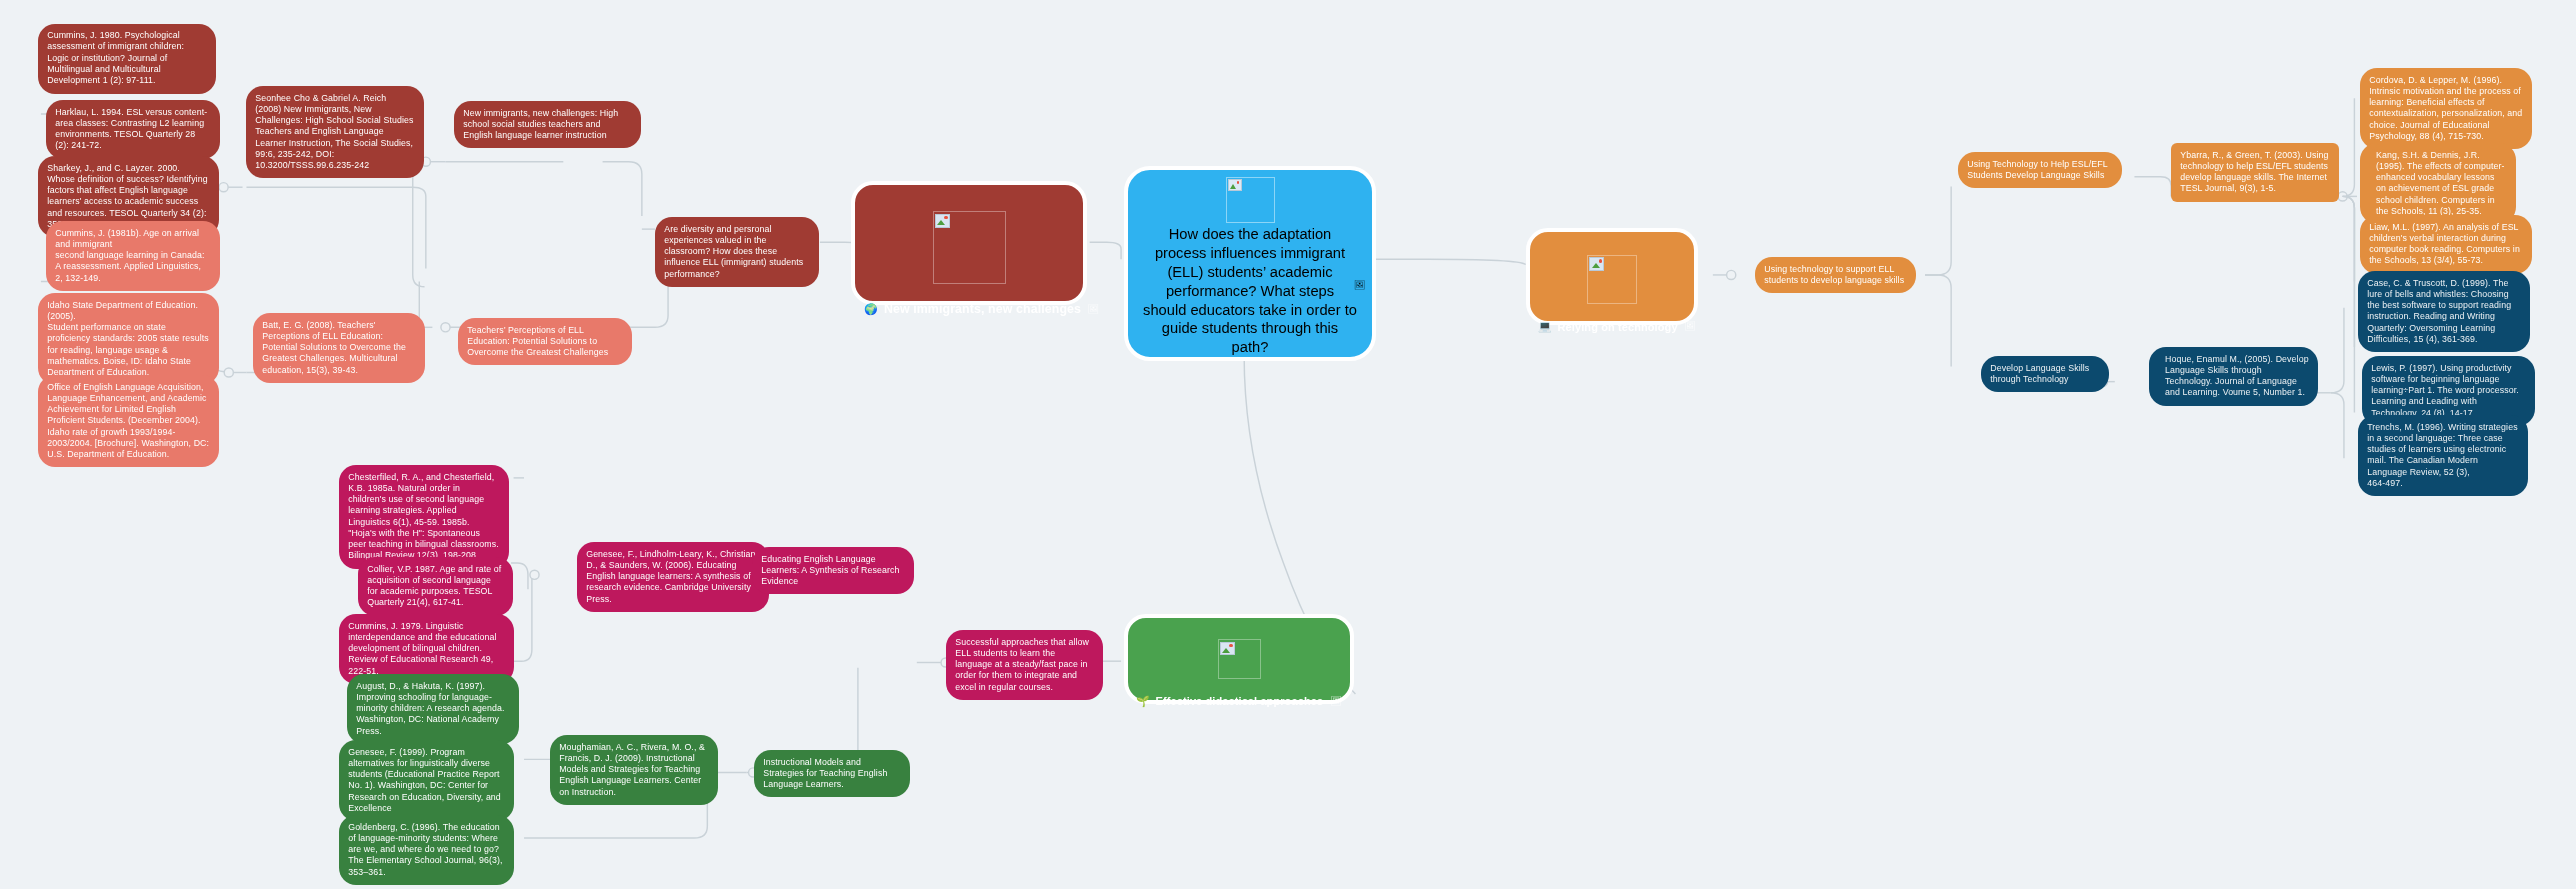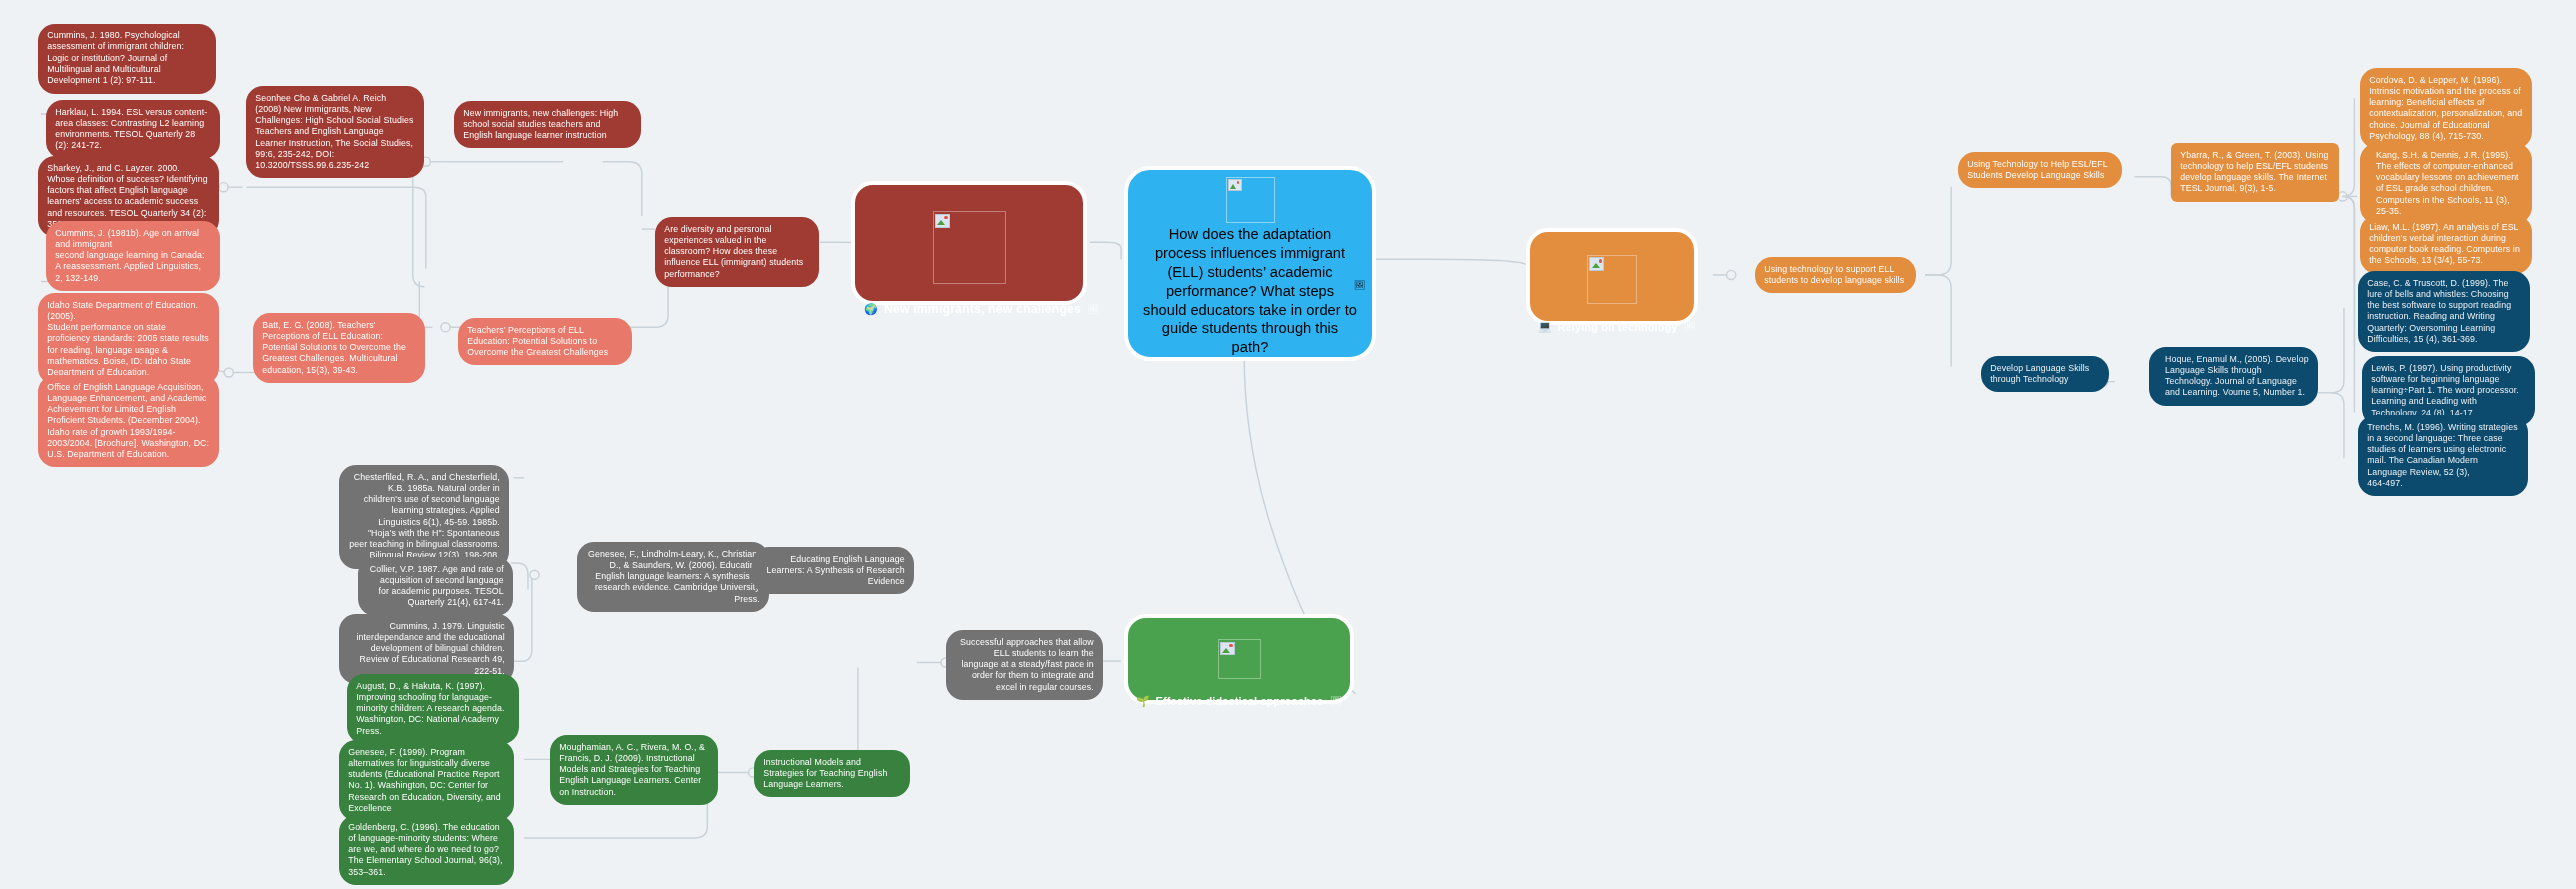--- a/index.html
+++ b/index.html
@@ -18,21 +18,21 @@
     line-height:1.28;
     letter-spacing:0.1px;
     white-space:pre-line;
   }
   
   .c-maroon{background:#a03b33;}
   .c-salmon{background:#e8796a;}
   .c-orange{background:#e28e3e;}
   .c-orange-faded{background:#0c4a6e;margin-left:24px;}
   .c-green-dark{background:#38813f;}
-  .c-green-light{background:#737373;text-align:right;}
+  .c-green-light{background:#be185d;}
   .c-blue{background:#2fb2f0;}
 
   
   .leaf{padding:6.5px 9.2px 7.2px 9.2px;font-size:8.8px;}
 
   
   .branch{
     border:4.6px solid #fff;
     border-radius:22px;
     padding:0;
@@ -241,21 +241,21 @@
   <div class="node leaf c-salmon" style="left:458px;top:318px;width:174px;">Teachers’ Perceptions of ELL Education: Potential Solutions to Overcome the Greatest Challenges</div>
 
   <div class="node leaf c-maroon" style="left:655px;top:217px;width:164px;">Are diversity and persronal experiences valued in the classroom? How does these influence ELL (immigrant) students performance?</div>
 
   <div class="node leaf c-orange" style="left:1755px;top:257px;width:161px;">Using technology to support ELL students to develop language skills</div>
   <div class="node leaf c-orange" style="left:1958px;top:152px;width:164px;">Using Technology to Help ESL/EFL Students Develop Language Skills</div>
 
   <div class="node leaf c-orange" style="left:2171px;top:143px;width:168px;border-radius:6px;">Ybarra, R., &amp; Green, T. (2003). Using technology to help ESL/EFL students develop language skills. The Internet TESL Journal, 9(3), 1-5.</div>
 
   <div class="node leaf c-orange" style="left:2360px;top:68px;width:172px;">Cordova, D. &amp; Lepper, M. (1996). Intrinsic motivation and the process of learning: Beneficial effects of contextualization, personalization, and choice. Journal of Educational Psychology, 88 (4), 715-730.</div>
-  <div class="node leaf c-orange" style="left:2360px;top:143px;width:172px;padding-left:16px;">Kang, S.H. &amp; Dennis, J.R. (1995). The effects of computer-enhanced vocabulary lessons on achievement of ESL grade school children. Computers in the Schools, 11 (3), 25-35.</div>
+  <div class="node leaf c-orange" style="left:2360px;top:143px;width:156px;padding-left:16px;">Kang, S.H. &amp; Dennis, J.R. (1995). The effects of computer-enhanced vocabulary lessons on achievement of ESL grade school children. Computers in the Schools, 11 (3), 25-35.</div>
   <div class="node leaf c-orange" style="left:2360px;top:215px;width:172px;">Liaw, M.L. (1997). An analysis of ESL children's verbal interaction during computer book reading. Computers in the Schools, 13 (3/4), 55-73.</div>
 
   <div class="node leaf c-orange-faded faded" style="left:2334px;top:271px;width:172px;">Case, C. &amp; Truscott, D. (1999). The lure of bells and whistles: Choosing the best software to support reading instruction. Reading and Writing Quarterly: Oversoming Learning Difficulties, 15 (4), 361-369.</div>
   <div class="node leaf c-orange-faded faded" style="left:2338px;top:356px;width:173px;">Lewis, P. (1997). Using productivity software for beginning language learning÷Part 1. The word processor. Learning and Leading with Technology, 24 (8), 14-17</div>
   <div class="node leaf c-orange-faded faded" style="left:2334px;top:415px;width:170px;">Trenchs, M. (1996). Writing strategies in a second language: Three case studies of learners using electronic mail. The Canadian Modern Language Review, 52 (3),
 464-497.</div>
 
   <div class="node leaf c-orange-faded faded" style="left:1957px;top:356px;width:128px;">Develop Language Skills through Technology</div>
   <div class="node leaf c-orange-faded faded" style="left:2125px;top:347px;width:169px;padding-left:16px;">Hoque, Enamul M., (2005). Develop Language Skills through Technology. Journal of Language and Learning. Voume 5, Number 1.</div>
 

